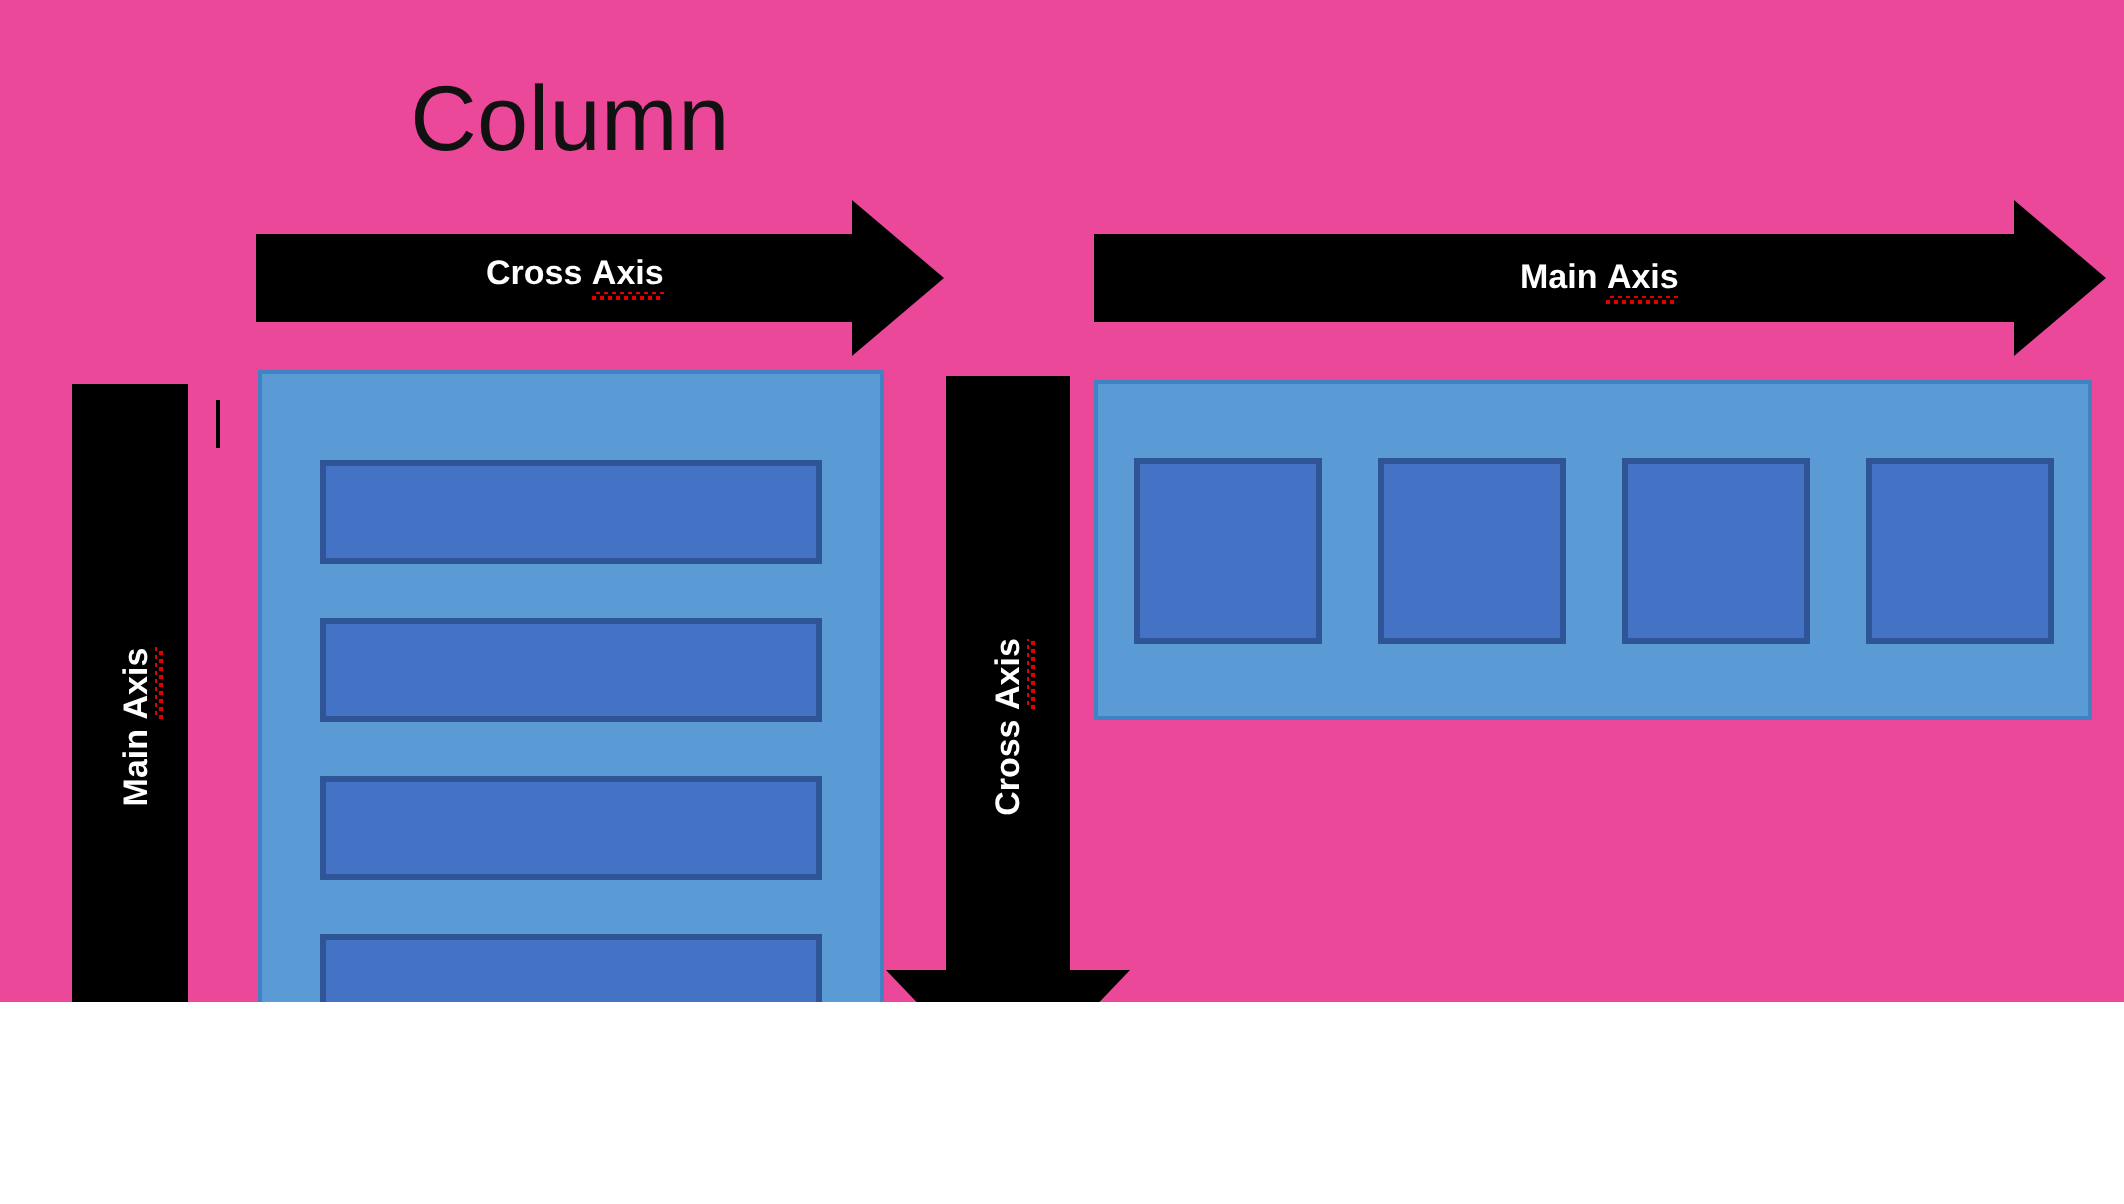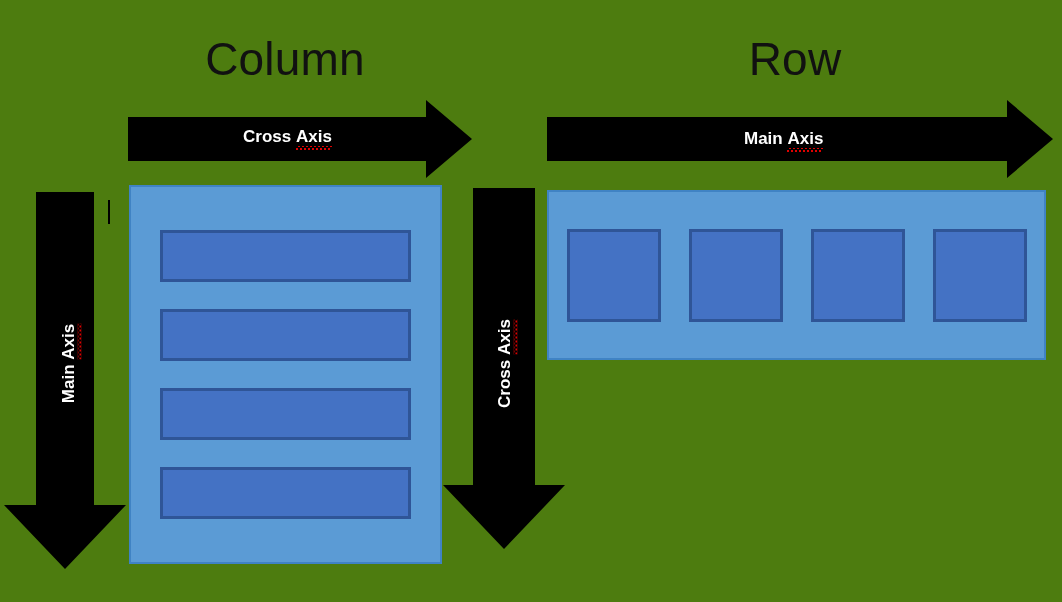--- a/index.html
+++ b/index.html
@@ -8,22 +8,22 @@
     padding: 0;
     background: #ffffff;
   }
   body {
     font-family: "Liberation Sans", sans-serif;
     -webkit-font-smoothing: antialiased;
   }
   #canvas {
     position: relative;
     width: 1062px;
-    height: 602px;
-    background: #4d7c0f;
+    height: 501px;
+    background: #ec4899;
     overflow: hidden;
   }
 
   
   .section-title {
     position: absolute;
     font-size: 46px;
     font-weight: 300;
     color: #111111;
     letter-spacing: 0.2px;
@@ -150,33 +150,32 @@
 
   <div id="text-caret"></div>
 
   <div class="flex-container" id="container-column">
     <div class="flex-item item-bar"></div>
     <div class="flex-item item-bar"></div>
     <div class="flex-item item-bar"></div>
     <div class="flex-item item-bar"></div>
   </div>
 
-  <div class="section-title" id="title-row">Row</div>
 
   <svg class="arrow-svg" id="arrow-row-vertical" style="left:443px; top:188px;" width="122" height="361" viewBox="0 0 122 361">
     <polygon class="arrow-shape" points="30,0 92,0 92,297 122,297 61,361 0,297 30,297"></polygon>
   </svg>
   <div class="arrow-label label-vertical" id="label-row-vertical" style="left:454px; top:355px; width:100px;">
     <span>Cross </span><span class="squiggle">Axis</span>
   </div>
 
   <svg class="arrow-svg" id="arrow-row-horizontal" style="left:547px; top:100px;" width="506" height="78" viewBox="0 0 506 78">
     <polygon class="arrow-shape" points="0,17 460,17 460,0 506,39 460,78 460,61 0,61"></polygon>
   </svg>
-  <div class="arrow-label" id="label-row-horizontal" style="left:744px; top:130px;">
+  <div class="arrow-label" id="label-row-horizontal" style="left:760px; top:130px;">
     <span>Main </span><span class="squiggle">Axis</span>
   </div>
 
   <div class="flex-container" id="container-row">
     <div class="flex-item item-square"></div>
     <div class="flex-item item-square"></div>
     <div class="flex-item item-square"></div>
     <div class="flex-item item-square"></div>
   </div>
 

